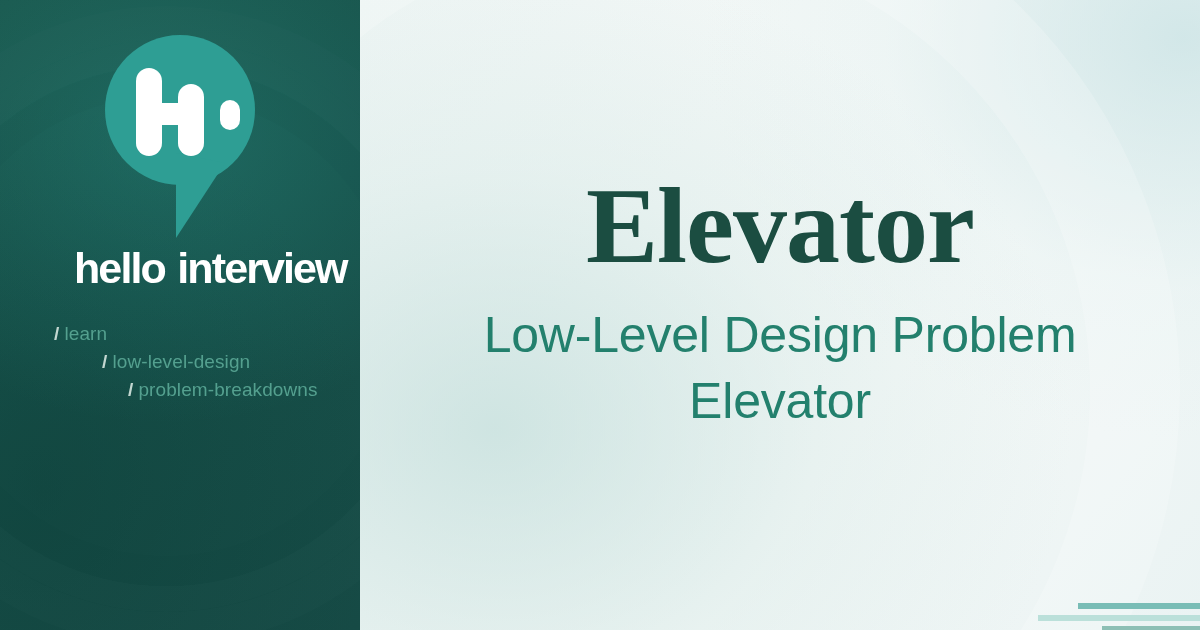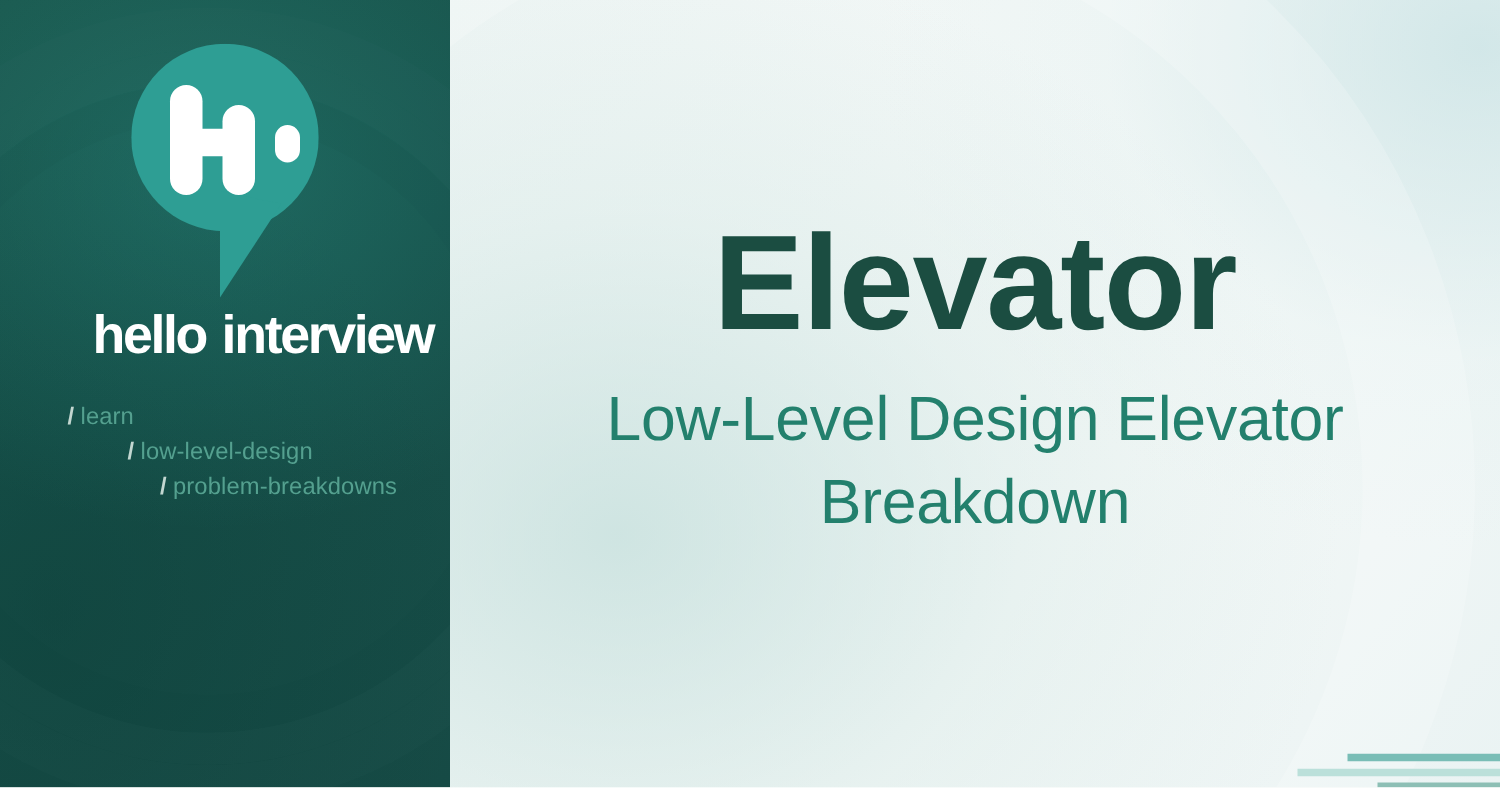--- a/index.html
+++ b/index.html
@@ -153,20 +153,21 @@
     transform: translateY(-12px);
   }
 
   .page-title {
     font-size: 108px;
     font-weight: 700;
     color: #1b4d41;
     line-height: 1.0;
     letter-spacing: -1px;
     margin: 0 0 22px 0;
+    font-family: Liberation Serif, serif;
   }
 
   .page-subtitle {
     font-size: 50px;
     font-weight: 400;
     color: #23806d;
     line-height: 1.32;
     letter-spacing: -0.2px;
     margin: 0;
   }
@@ -231,21 +232,21 @@
         </div>
       </div>
 
     </div>
   </div>
 
   <div class="right-panel">
 
     <div class="right-content">
       <h1 class="page-title">Elevator</h1>
-      <div class="page-subtitle">Low-Level Design Elevator Breakdown</div>
+      <div class="page-subtitle">Low-Level Design Problem Elevator</div>
     </div>
 
     <div class="accent-lines">
       <div class="accent-line accent-line-0"></div>
       <div class="accent-line accent-line-1"></div>
       <div class="accent-line accent-line-2"></div>
     </div>
 
   </div>
 

